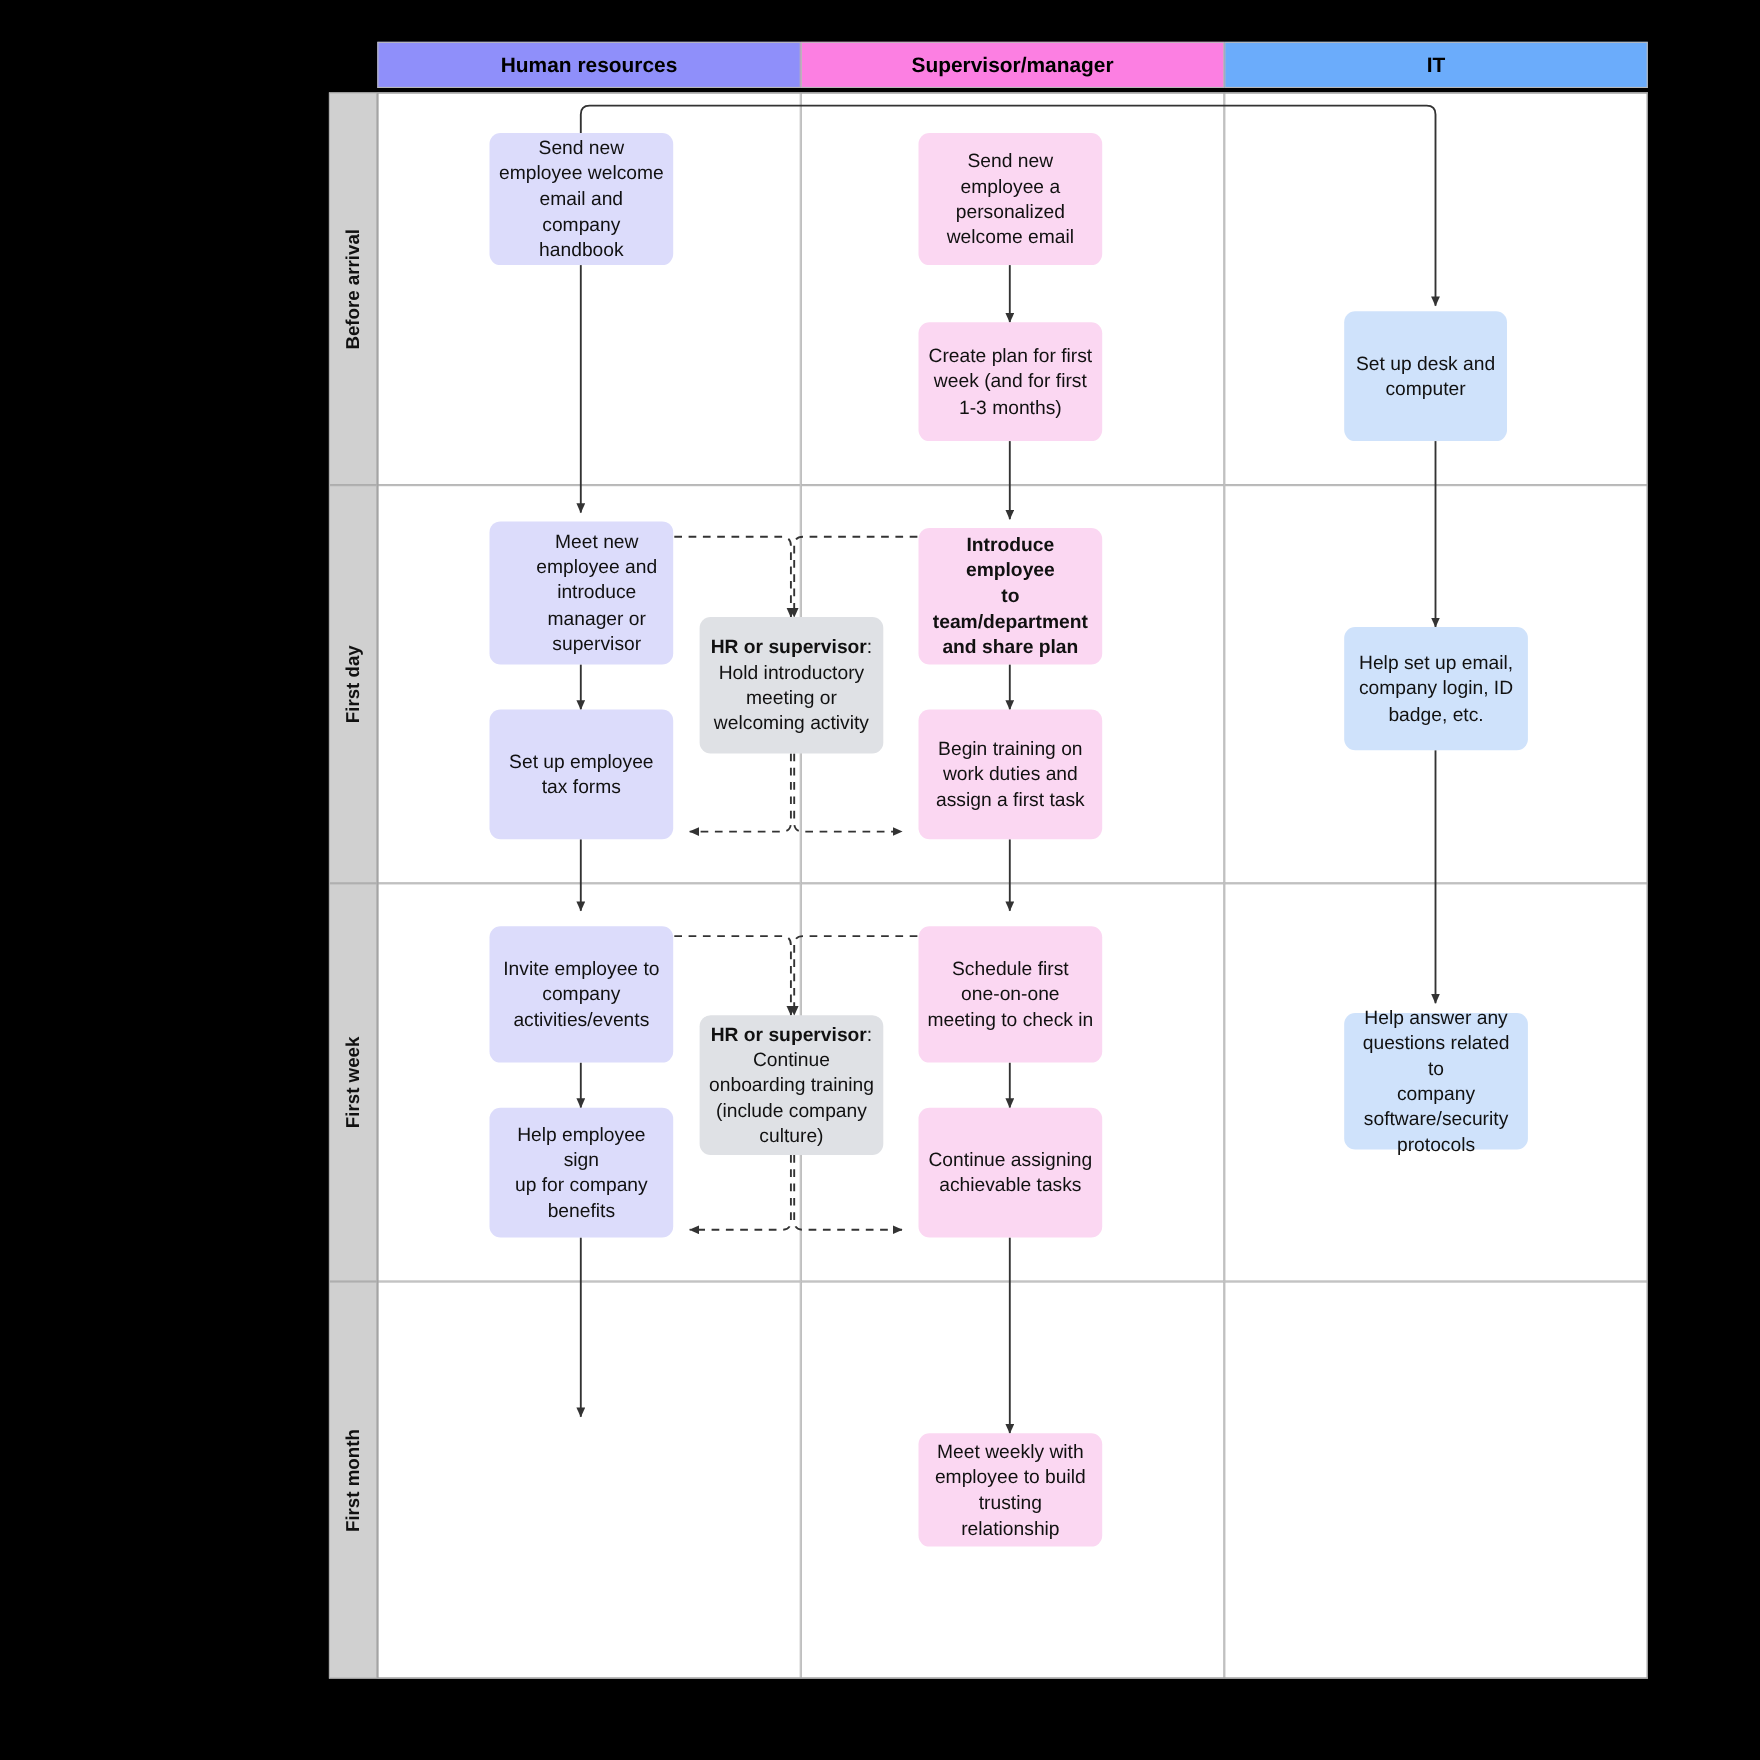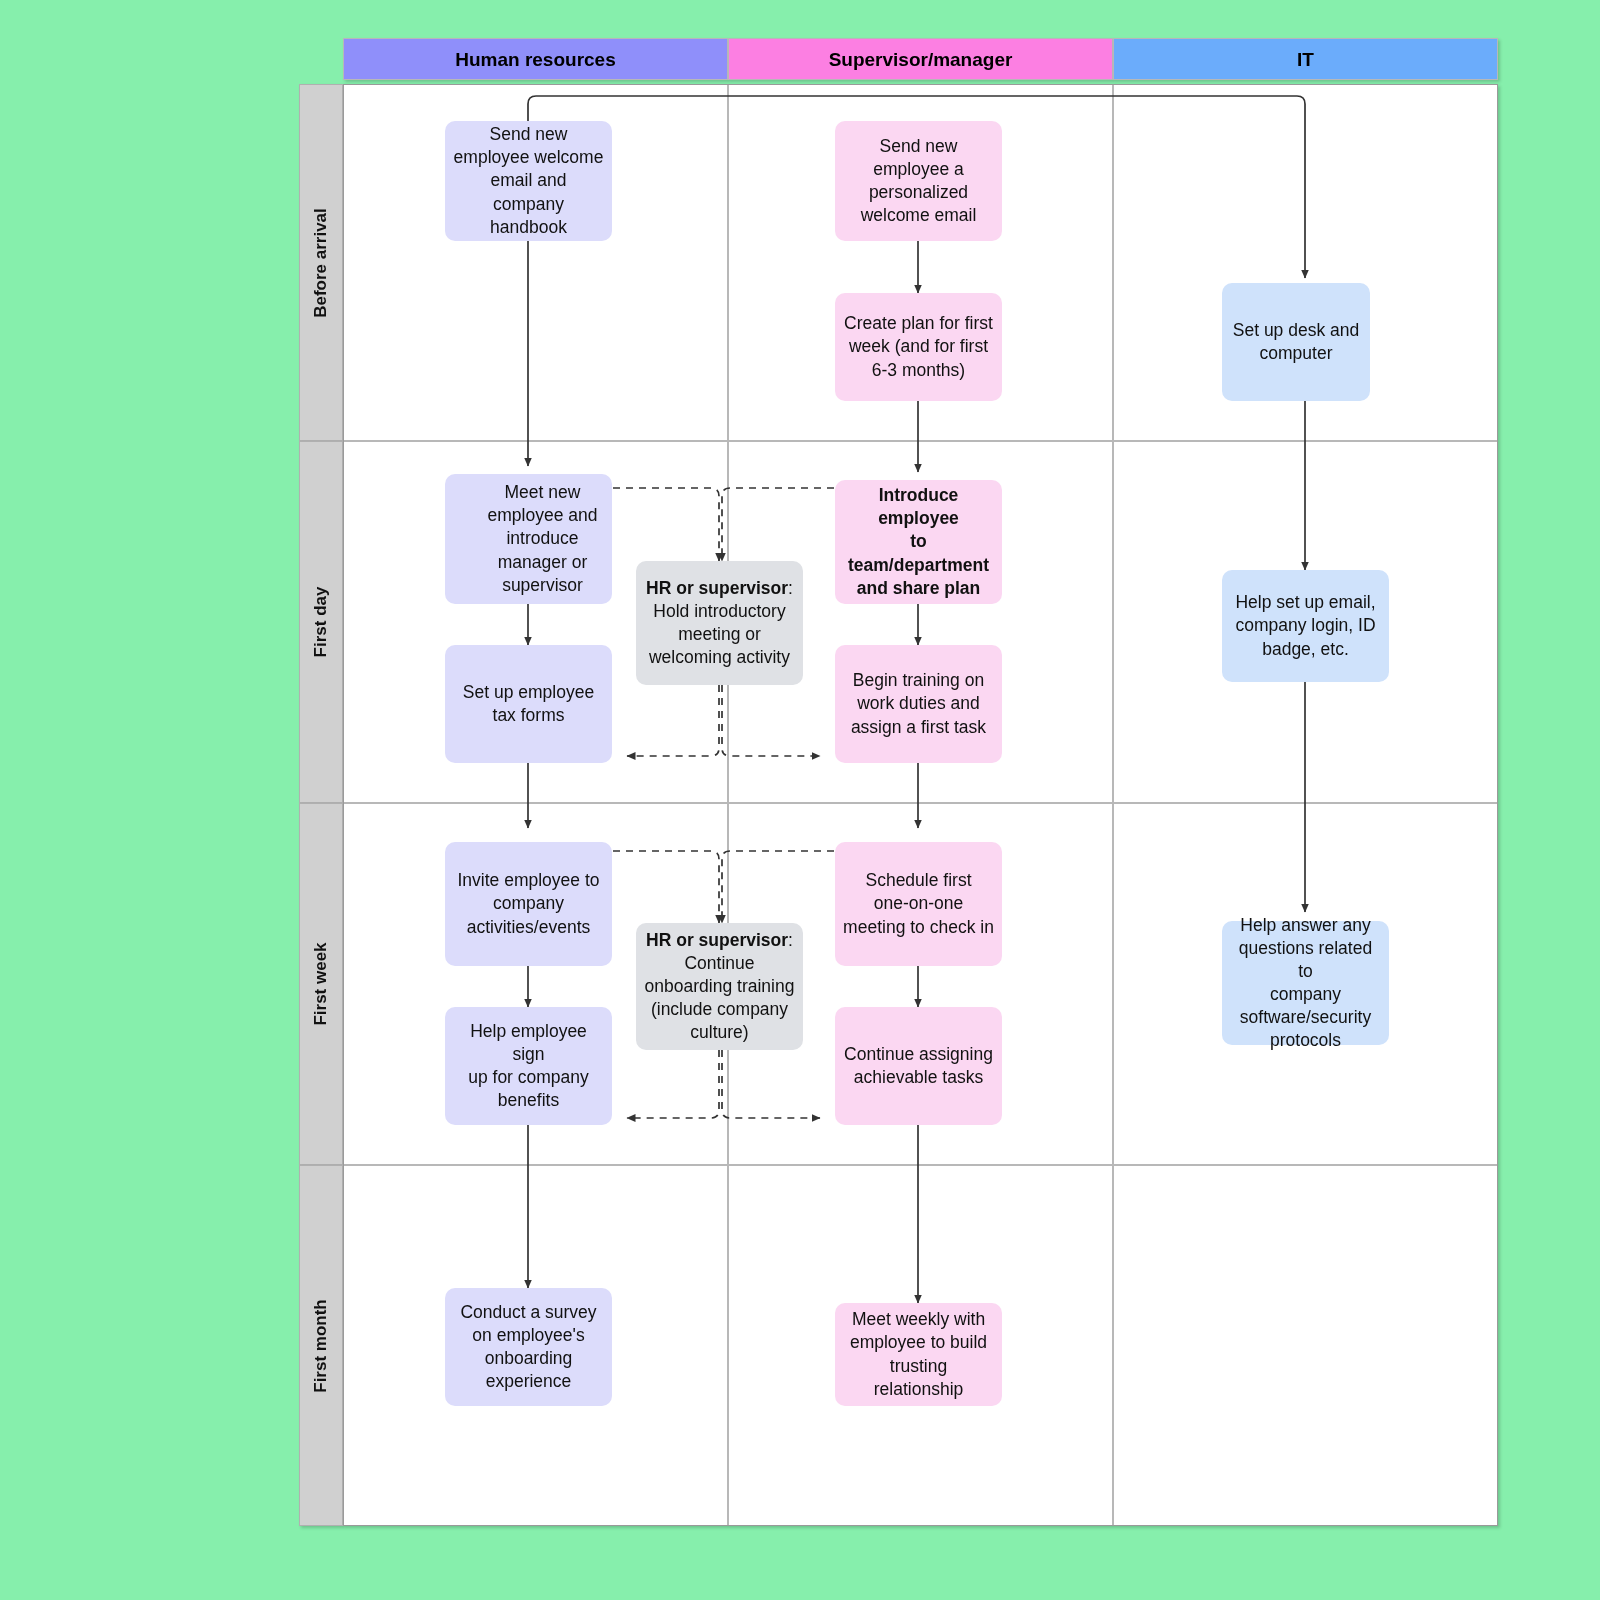--- a/index.html
+++ b/index.html
@@ -8,21 +8,21 @@
     background: #ffffff;
     width: 1600px;
     height: 1600px;
     overflow: hidden;
     font-family: "Liberation Sans", sans-serif;
   }
   #stage {
     position: relative;
     width: 1600px;
     height: 1600px;
-    background: #86efac;
+    background: #000000;
   }
   
   .col-header {
     position: absolute;
     height: 42px;
     line-height: 42px;
     text-align: center;
     font-weight: bold;
     font-size: 19px;
     color: #000000;
@@ -205,21 +205,21 @@
   <div class="node mgr" style="left:835px; top:121px; width:167px; height:120px;">
     <span>Send new
 employee a
 personalized
 welcome email</span>
   </div>
 
   <div class="node mgr" style="left:835px; top:293px; width:167px; height:108px;">
     <span>Create plan for first
 week (and for first
-6-3 months)</span>
+1-3 months)</span>
   </div>
 
   <div class="node it" style="left:1222px; top:283px; width:148px; height:118px;">
     <span>Set up desk and
 computer</span>
   </div>
 
   <div class="node hr" style="left:445px; top:474px; width:167px; height:130px;padding-left:36px;">
     <span>Meet new
 employee and
@@ -294,26 +294,20 @@
   </div>
 
   <div class="node it" style="left:1222px; top:921px; width:167px; height:124px;">
     <span>Help answer any
 questions related to
 company
 software/security
 protocols</span>
   </div>
 
-  <div class="node hr" style="left:445px; top:1288px; width:167px; height:118px;">
-    <span>Conduct a survey
-on employee's
-onboarding
-experience</span>
-  </div>
 
   <div class="node mgr" style="left:835px; top:1303px; width:167px; height:103px;">
     <span>Meet weekly with
 employee to build
 trusting relationship</span>
   </div>
 
 </div>
 
 </body></html>

